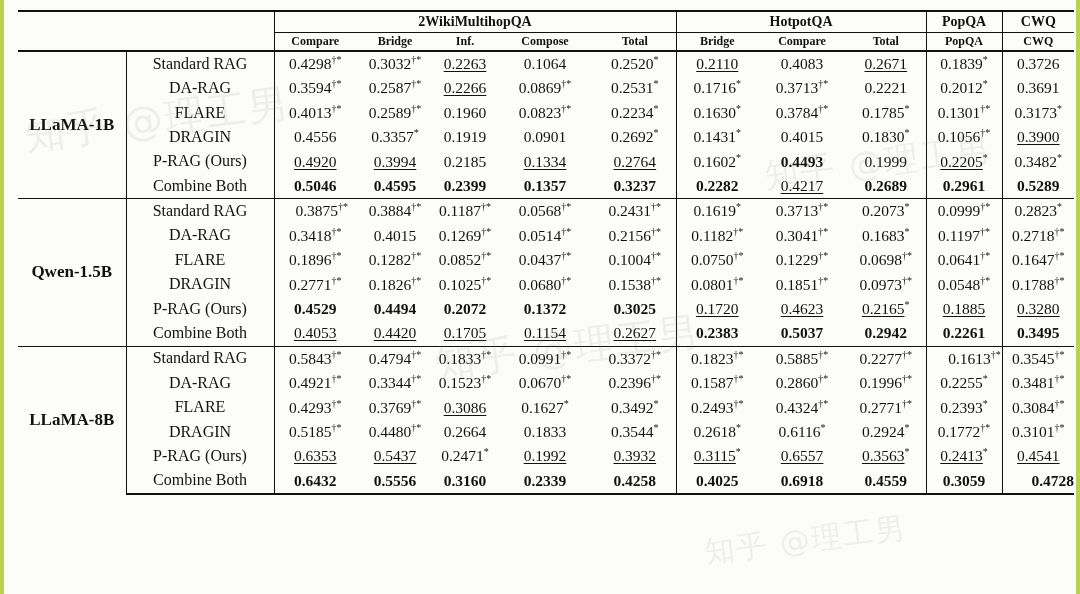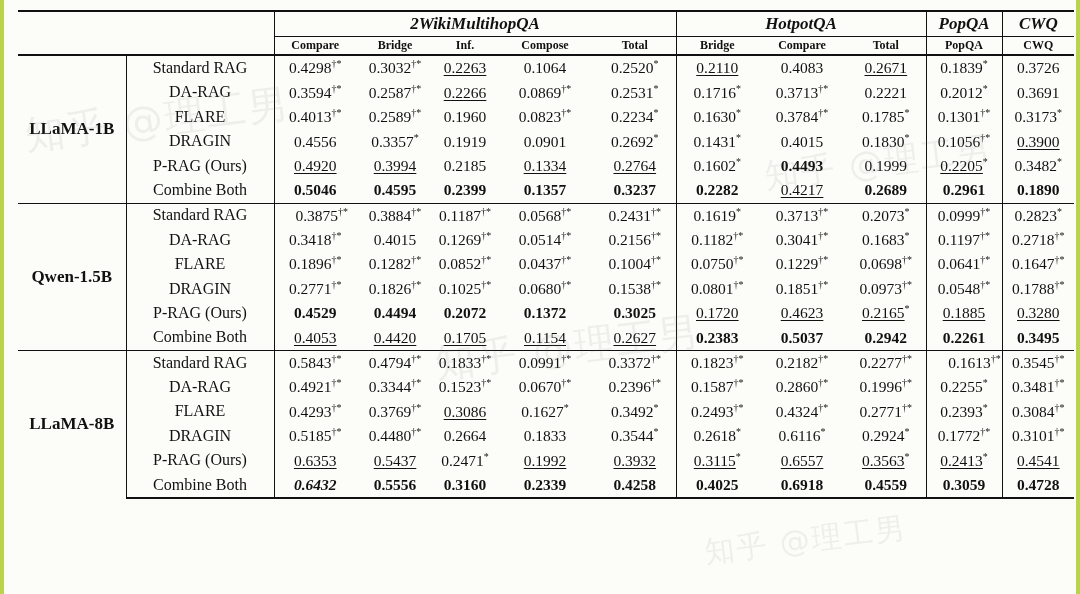--- a/index.html
+++ b/index.html
@@ -44,21 +44,21 @@
     vertical-align:middle;
     text-align:center;
     line-height:1.42;
   }
   .topline{border-top:2.2px solid #111;}
   .botline{border-bottom:2.2px solid #111;}
   .midline{border-bottom:1.1px solid #111;}
   .vline-l{border-left:1.1px solid #111;}
   .vline-r{border-right:1.1px solid #111;}
 
-  .grouphdr{font-size:17px;padding:4px 0 4px 0;font-style:italic;}
+  .grouphdr{font-size:14px;padding:4px 0 4px 0;}
   .colhdr{font-size:12px;padding:3px 0 4px 0;}
   .modelcell{
     font-weight:bold;
     font-size:17px;
     text-align:center;
     white-space:nowrap;
   }
   .methodcell{
     font-weight:normal;
     text-align:left;
@@ -200,21 +200,21 @@
           <td class="methodcell">Combine Both</td>
           <td class="val vline-l"><span class="b">0.5046</span></td>
           <td class="val"><span class="b">0.4595</span></td>
           <td class="val"><span class="b">0.2399</span></td>
           <td class="val"><span class="b">0.1357</span></td>
           <td class="val"><span class="b">0.3237</span></td>
           <td class="val vline-l"><span class="b">0.2282</span></td>
           <td class="val"><span class="u">0.4217</span></td>
           <td class="val"><span class="b">0.2689</span></td>
           <td class="val vline-l"><span class="b">0.2961</span></td>
-          <td class="val vline-l"><span class="b">0.1890</span></td>
+          <td class="val vline-l"><span class="b">0.5289</span></td>
         </tr>
         <tr class="rowpad">
           <td class="modelcell vline-r" rowspan="6" style="border-top: 1.1px solid rgb(17, 17, 17);">Qwen-1.5B</td>
           <td class="methodcell" style="border-top: 1.1px solid rgb(17, 17, 17);">Standard RAG</td>
           <td class="val vline-l" style="border-top: 1.1px solid rgb(17, 17, 17); padding-left: 13px;"><span>0.3875</span><sup>†*</sup></td>
           <td class="val" style="border-top: 1.1px solid rgb(17, 17, 17);"><span>0.3884</span><sup>†*</sup></td>
           <td class="val" style="border-top: 1.1px solid rgb(17, 17, 17);"><span>0.1187</span><sup>†*</sup></td>
           <td class="val" style="border-top: 1.1px solid rgb(17, 17, 17);"><span>0.0568</span><sup>†*</sup></td>
           <td class="val" style="border-top: 1.1px solid rgb(17, 17, 17);"><span>0.2431</span><sup>†*</sup></td>
           <td class="val vline-l" style="border-top: 1.1px solid rgb(17, 17, 17);"><span>0.1619</span><sup>*</sup></td>
@@ -290,21 +290,21 @@
         </tr>
         <tr class="rowpad">
           <td class="modelcell vline-r" rowspan="6" style="border-top: 1.1px solid rgb(17, 17, 17);">LLaMA-8B</td>
           <td class="methodcell" style="border-top: 1.1px solid rgb(17, 17, 17);">Standard RAG</td>
           <td class="val vline-l" style="border-top: 1.1px solid rgb(17, 17, 17);"><span>0.5843</span><sup>†*</sup></td>
           <td class="val" style="border-top: 1.1px solid rgb(17, 17, 17);"><span>0.4794</span><sup>†*</sup></td>
           <td class="val" style="border-top: 1.1px solid rgb(17, 17, 17);"><span>0.1833</span><sup>†*</sup></td>
           <td class="val" style="border-top: 1.1px solid rgb(17, 17, 17);"><span>0.0991</span><sup>†*</sup></td>
           <td class="val" style="border-top: 1.1px solid rgb(17, 17, 17);"><span>0.3372</span><sup>†*</sup></td>
           <td class="val vline-l" style="border-top: 1.1px solid rgb(17, 17, 17);"><span>0.1823</span><sup>†*</sup></td>
-          <td class="val" style="border-top: 1.1px solid rgb(17, 17, 17);"><span>0.2182</span><sup>†*</sup></td>
+          <td class="val" style="border-top: 1.1px solid rgb(17, 17, 17);"><span>0.5885</span><sup>†*</sup></td>
           <td class="val" style="border-top: 1.1px solid rgb(17, 17, 17);"><span>0.2277</span><sup>†*</sup></td>
           <td class="val vline-l" style="border-top: 1.1px solid rgb(17, 17, 17); padding-left: 21px;"><span>0.1613</span><sup>†*</sup></td>
           <td class="val vline-l" style="border-top: 1.1px solid rgb(17, 17, 17); margin-left: 41px;"><span>0.3545</span><sup>†*</sup></td>
         </tr>
         <tr class="rowpad">
           <td class="methodcell">DA-RAG</td>
           <td class="val vline-l"><span>0.4921</span><sup>†*</sup></td>
           <td class="val"><span>0.3344</span><sup>†*</sup></td>
           <td class="val"><span>0.1523</span><sup>†*</sup></td>
           <td class="val"><span>0.0670</span><sup>†*</sup></td>
@@ -349,27 +349,27 @@
           <td class="val"><span class="u">0.1992</span></td>
           <td class="val"><span class="u">0.3932</span></td>
           <td class="val vline-l"><span class="u">0.3115</span><sup>*</sup></td>
           <td class="val"><span class="u">0.6557</span></td>
           <td class="val"><span class="u">0.3563</span><sup>*</sup></td>
           <td class="val vline-l"><span class="u">0.2413</span><sup>*</sup></td>
           <td class="val vline-l"><span class="u">0.4541</span></td>
         </tr>
         <tr class="rowpad">
           <td class="methodcell" style="border-bottom: 2.2px solid rgb(17, 17, 17);">Combine Both</td>
-          <td class="val vline-l" style="border-bottom: 2.2px solid rgb(17, 17, 17); font-style: italic;"><span class="b">0.6432</span></td>
+          <td class="val vline-l" style="border-bottom: 2.2px solid rgb(17, 17, 17);"><span class="b">0.6432</span></td>
           <td class="val" style="border-bottom: 2.2px solid rgb(17, 17, 17);"><span class="b">0.5556</span></td>
           <td class="val" style="border-bottom: 2.2px solid rgb(17, 17, 17);"><span class="b">0.3160</span></td>
           <td class="val" style="border-bottom: 2.2px solid rgb(17, 17, 17);"><span class="b">0.2339</span></td>
           <td class="val" style="border-bottom: 2.2px solid rgb(17, 17, 17);"><span class="b">0.4258</span></td>
           <td class="val vline-l" style="border-bottom: 2.2px solid rgb(17, 17, 17); margin-top: 20px;"><span class="b">0.4025</span></td>
           <td class="val" style="border-bottom: 2.2px solid rgb(17, 17, 17);"><span class="b">0.6918</span></td>
           <td class="val" style="border-bottom: 2.2px solid rgb(17, 17, 17);"><span class="b">0.4559</span></td>
           <td class="val vline-l" style="border-bottom: 2.2px solid rgb(17, 17, 17);"><span class="b">0.3059</span></td>
-          <td class="val vline-l" style="border-bottom: 2.2px solid rgb(17, 17, 17);"><span class="b">0.4728</span></td>
+          <td class="val vline-l" style="border-bottom: 2.2px solid rgb(17, 17, 17); text-align: right;"><span class="b">0.4728</span></td>
         </tr>
       </tbody>
   </table>
 
 </div>
 
 </body></html>

